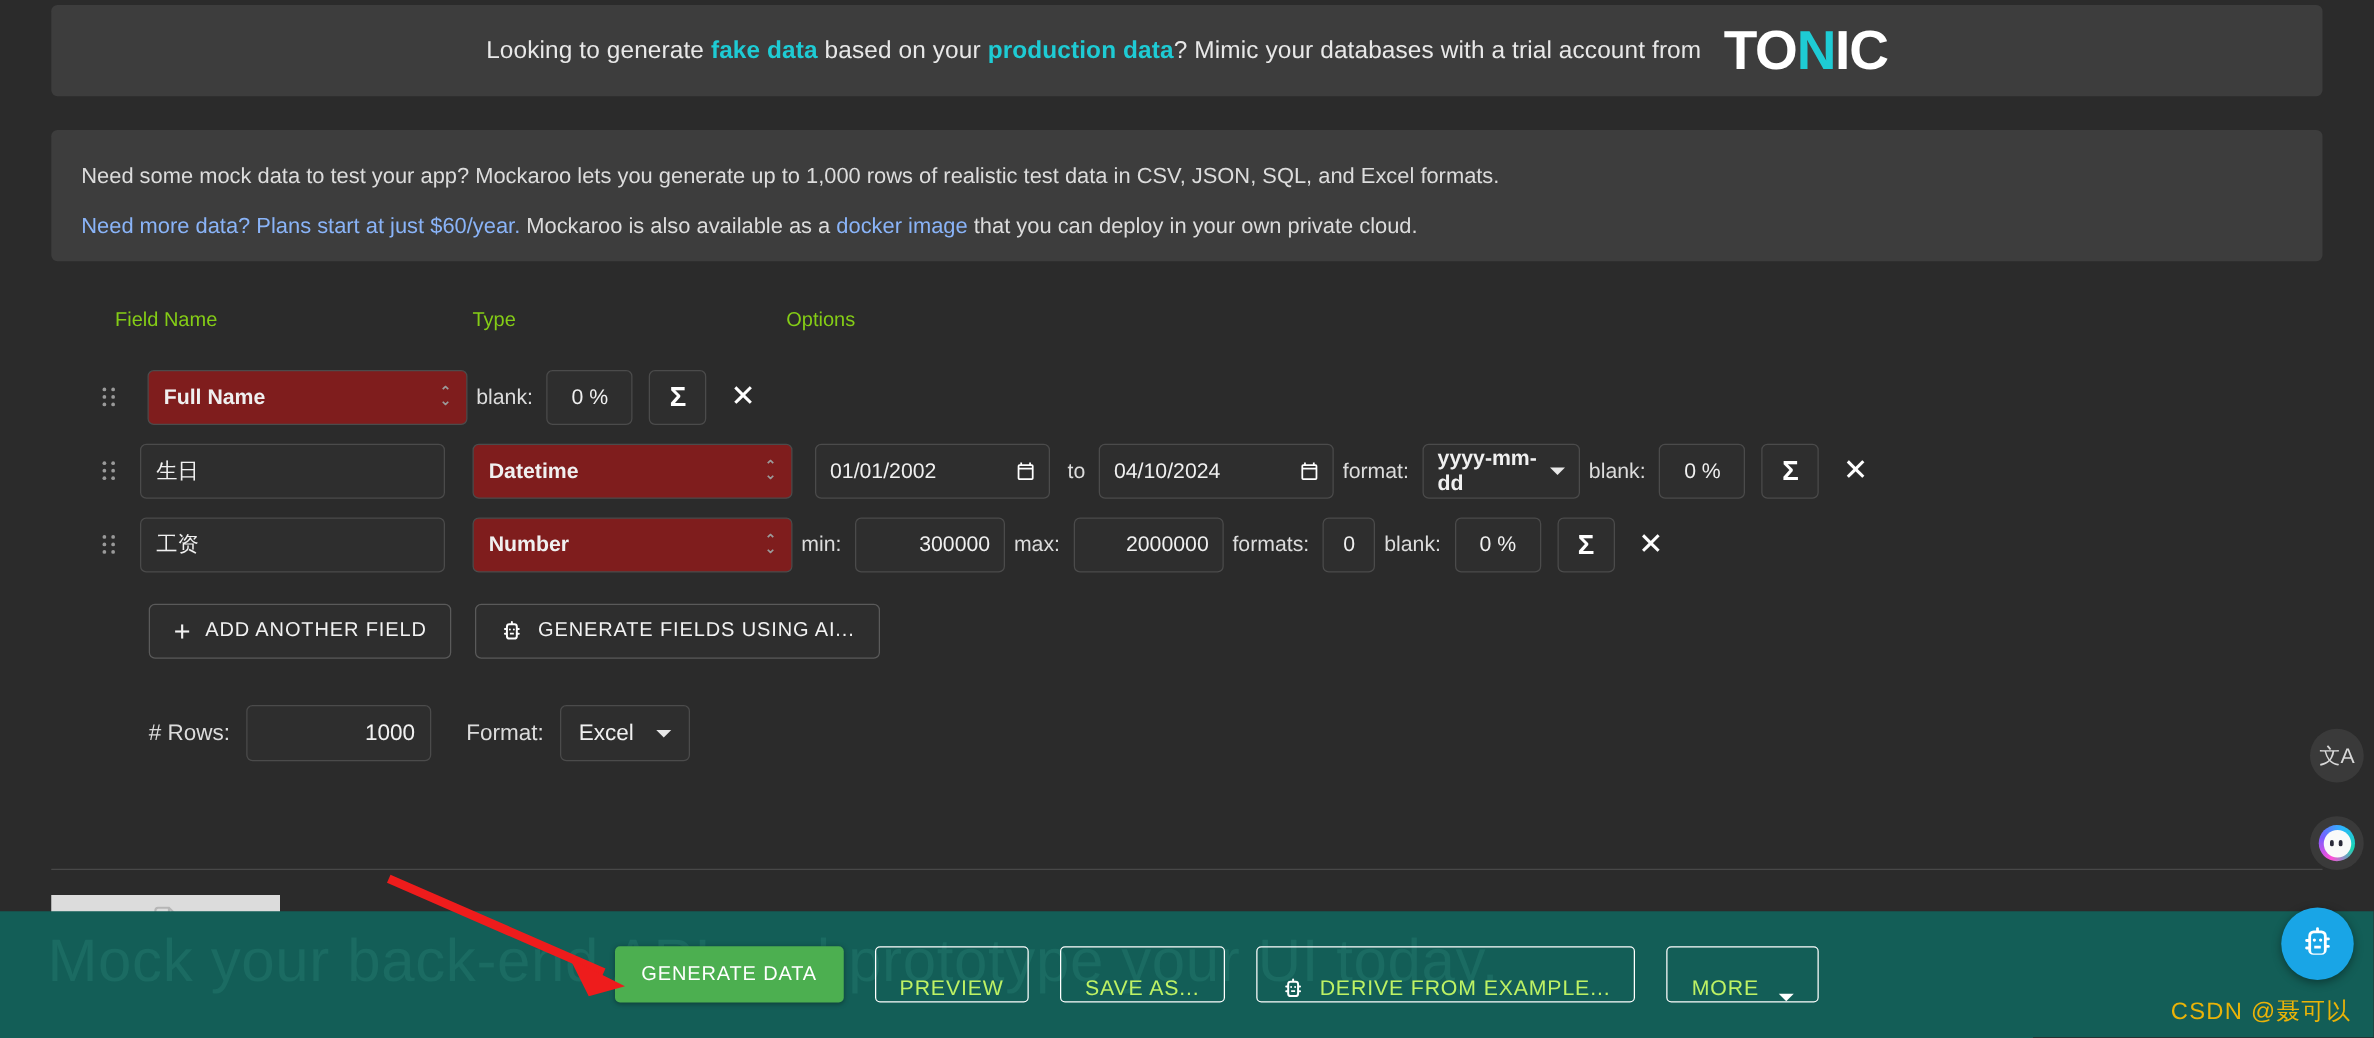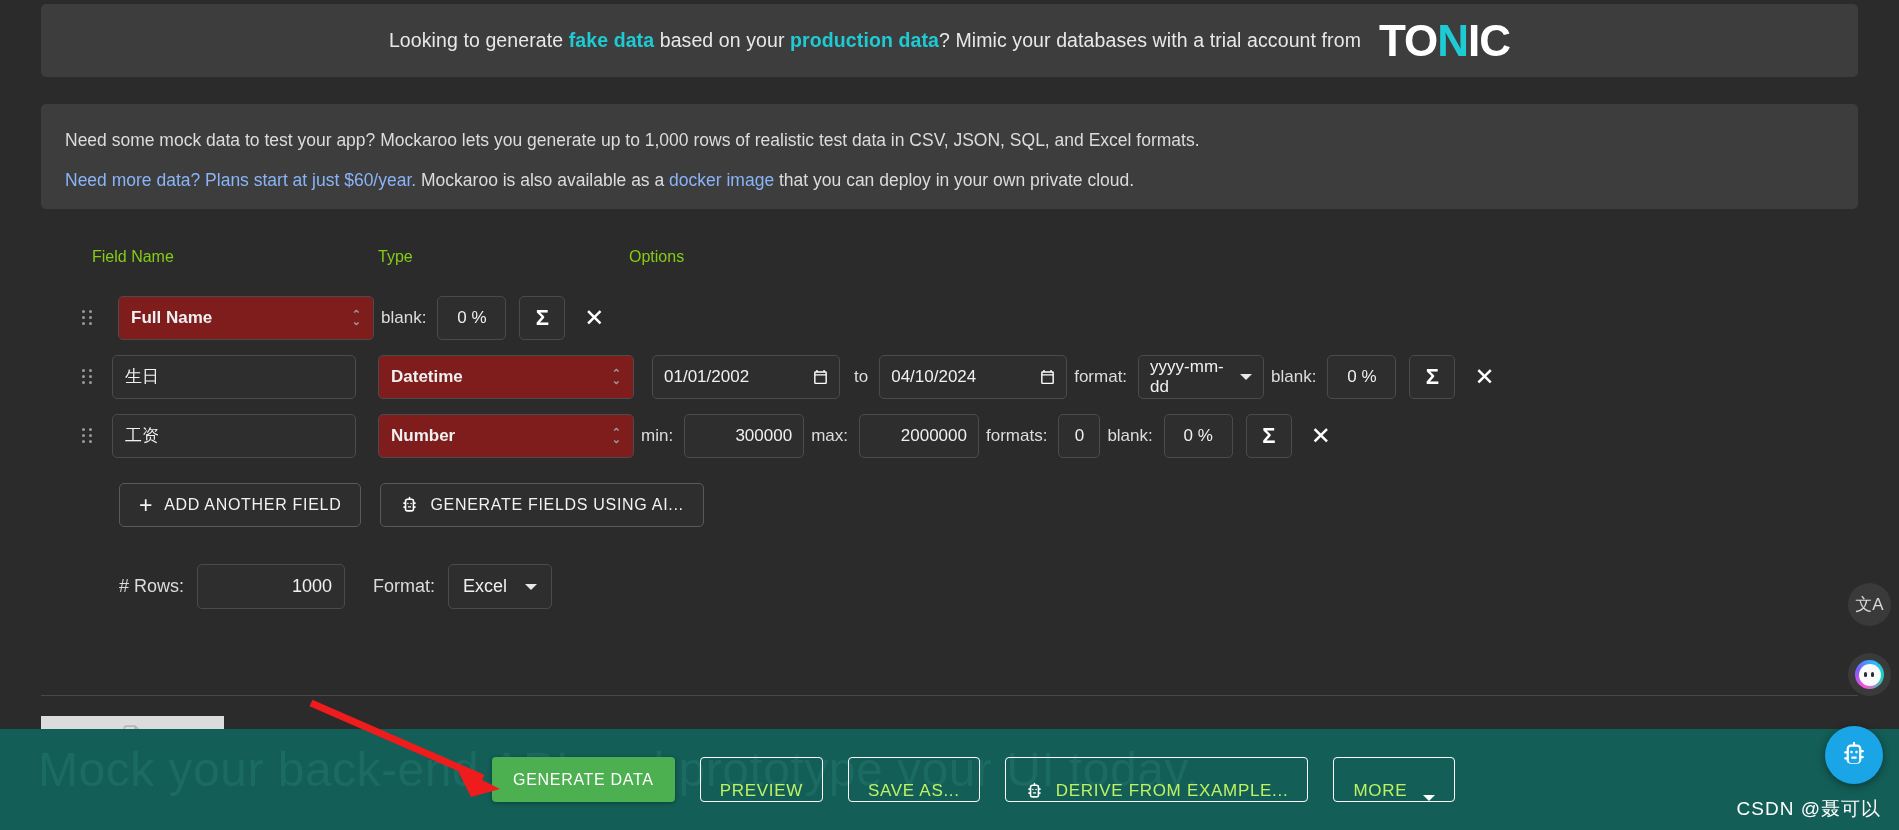--- a/index.html
+++ b/index.html
@@ -79,21 +79,21 @@
     height: 44px; background: #2e2e2e; border: 1px solid #4b4b4b;
     border-radius: 5px; color: #f0f0f0; font-size: 17px;
     display: flex; align-items: center; padding: 0 11px;
     margin-left: 11px; font-family: "Liberation Sans", sans-serif;
   }
   .box.num { justify-content: flex-end; }
   .box.w-blank { width: 69px; justify-content: center; }
   .box.w-date { width: 188px; justify-content: flex-start; position: relative; }
   .box.w-min  { width: 120px; }
   .box.w-dec  { width: 42px; justify-content: center; }
-  .box.w-fmt  { width: 126px; justify-content: space-between; cursor: pointer; }
+  .box.w-fmt  { width: 126px; justify-content: space-between; cursor: pointer; font-weight: bold; }
   .cal {
     position: absolute; right: 10px; top: 50%; transform: translateY(-50%);
     width: 17px; height: 18px;
   }
   .caret {
     width: 0; height: 0; border-left: 6px solid transparent;
     border-right: 6px solid transparent; border-top: 6px solid #e8e8e8;
     margin-left: 6px;
   }
 
@@ -175,21 +175,21 @@
     letter-spacing: .7px; padding: 0 19px; margin-left: 25px;
     display: flex; align-items: flex-end; gap: 12px; cursor: pointer;
     font-family: "Liberation Sans", sans-serif; font-weight: 500;
   }
   .tbtn .caret2 {
     width: 0; height: 0; border-left: 6px solid transparent;
     border-right: 6px solid transparent; border-top: 6px solid #ffffff;
     margin-left: 4px;
   }
   .watermark {
-    position: absolute; right: 18px; bottom: 8px; color: #ffffff;
+    position: absolute; right: 18px; bottom: 8px; color: #eab308;
     font-size: 19px; letter-spacing: 1px;
   }
 
   
   .fab-translate {
     position: absolute; right: 8px; top: 583px; width: 43px; height: 43px;
     border-radius: 50%; background: #3a3a3a;
     display: flex; align-items: center; justify-content: center;
     color: #d8d8d8; font-size: 17px; cursor: pointer;
   }

